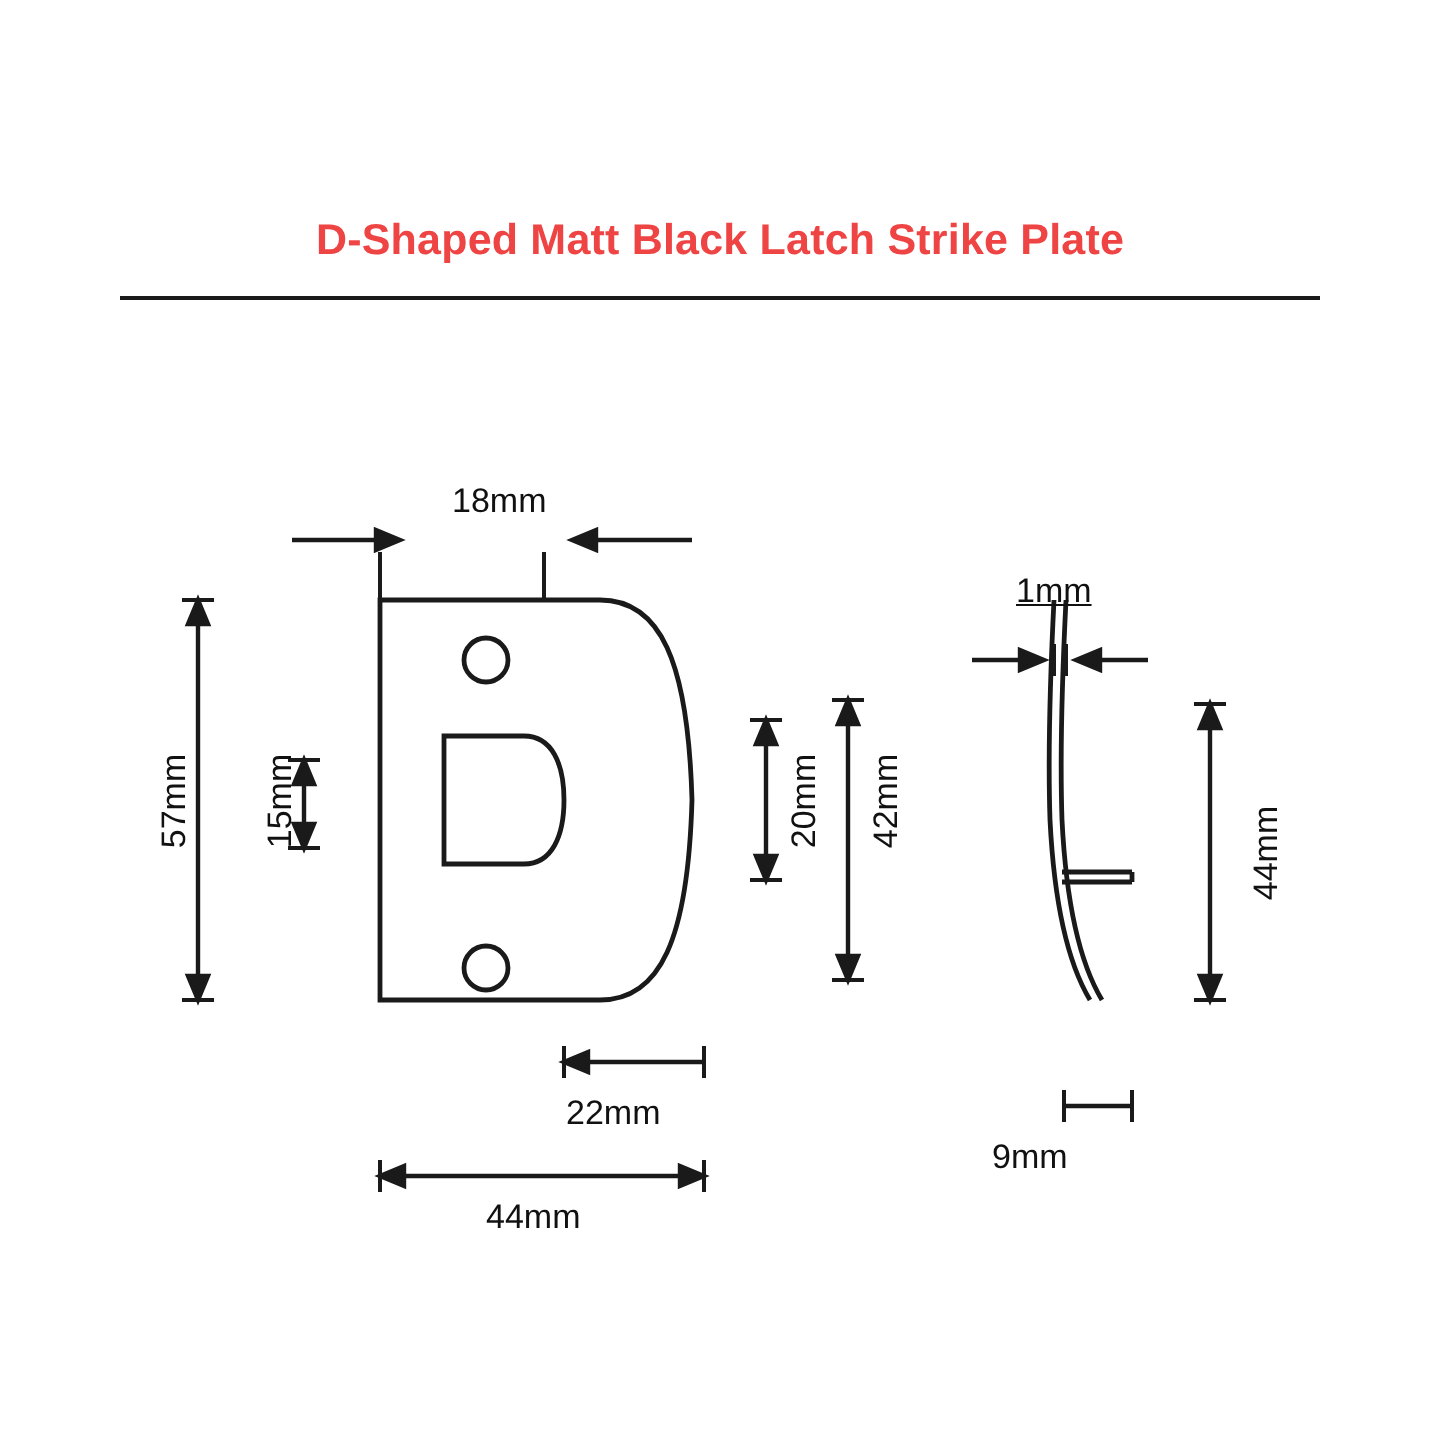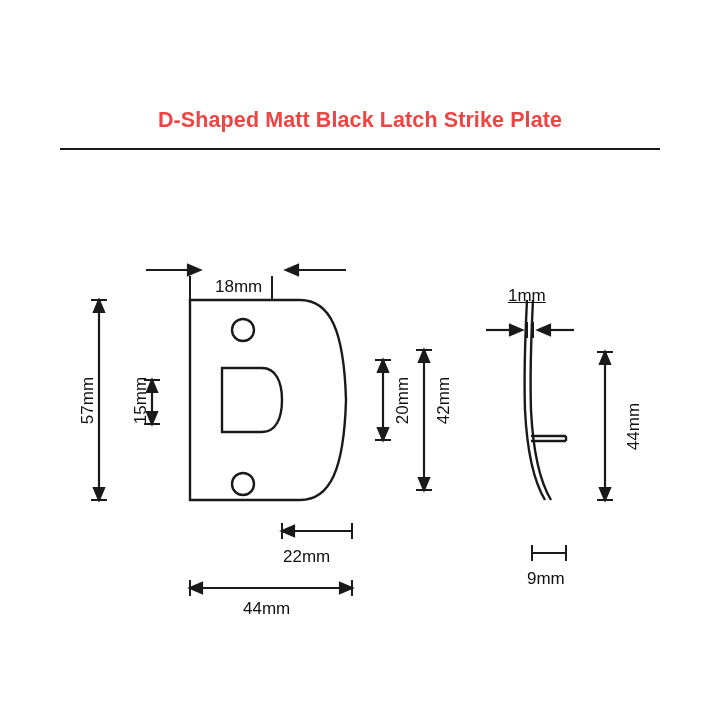--- a/index.html
+++ b/index.html
@@ -159,33 +159,33 @@
 
       <g>
         <line x1="532" y1="553" x2="566" y2="553"></line>
         <line x1="532" y1="545" x2="532" y2="561" stroke-width="2"></line>
         <line x1="566" y1="545" x2="566" y2="561" stroke-width="2"></line>
       </g>
 
     </g>
   </svg>
 
-  <div class="dimlabel" style="left:215px; top:242px;margin-top:36px;">18mm</div>
+  <div class="dimlabel" style="left:226px; top:242px;">18mm</div>
 
   <div class="dimlabel vert" style="left:57px; top:392px; width:60px; text-align:center;">57mm</div>
 
   <div class="dimlabel vert" style="left:110px; top:392px; width:60px; text-align:center;">15mm</div>
 
   <div class="dimlabel vert" style="left:372px; top:392px; width:60px; text-align:center;">20mm</div>
 
   <div class="dimlabel vert" style="left:413px; top:392px; width:60px; text-align:center;">42mm</div>
 
   <div class="dimlabel" style="left:283px; top:548px;">22mm</div>
 
   <div class="dimlabel" style="left:243px; top:600px;">44mm</div>
 
   <div class="dimlabel" style="left:508px; top:287px;text-decoration:underline;">1mm</div>
 
   <div class="dimlabel vert" style="left:603px; top:418px; width:60px; text-align:center;">44mm</div>
 
-  <div class="dimlabel" style="left:527px; top:570px;">9mm</div>
+  <div class="dimlabel" style="left:496px; top:570px;">9mm</div>
 
 </div>
 
 </body></html>

